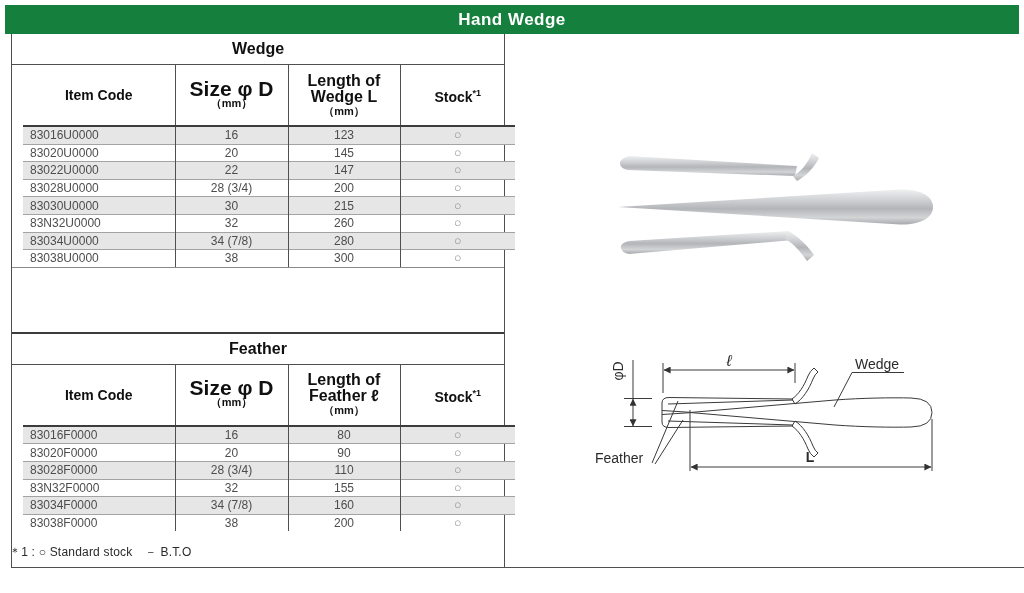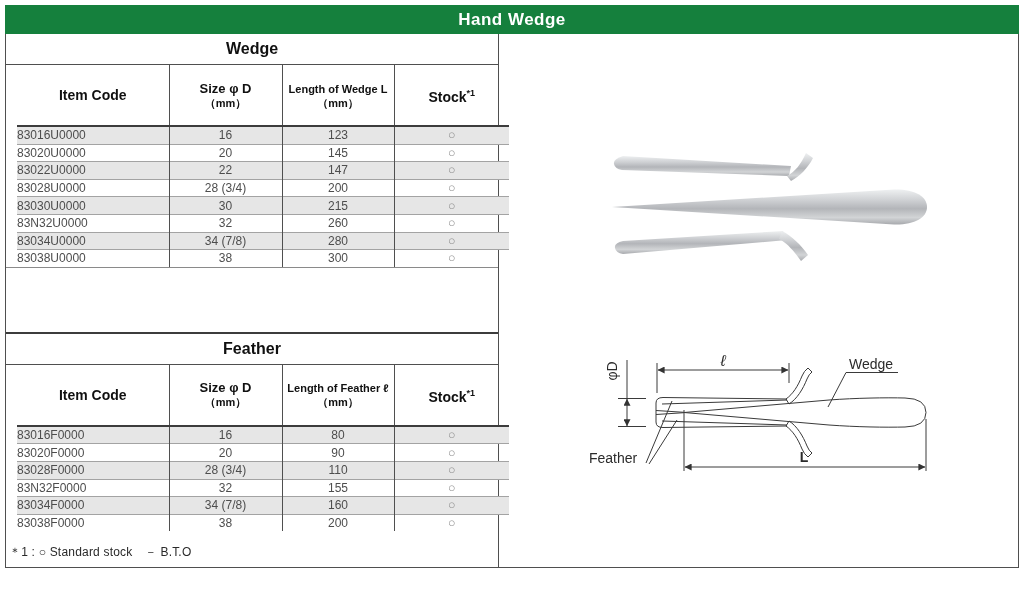--- a/index.html
+++ b/index.html
@@ -9,21 +9,21 @@
   }
   .page { position:absolute; inset:0; }
 
   .title-bar {
     position:absolute; left:5px; top:5px; width:1014px; height:29px;
     background:#15803d; color:#ffffff; font-size:17px; font-weight:bold;
     text-align:center; line-height:29px; letter-spacing:.5px; box-sizing:border-box;
   }
 
   .main {
-    position:absolute; left:5px; top:34px; width:1014px; height:534px;
+    position:absolute; left:11px; top:34px; width:1014px; height:534px;
     border-left:1px solid #4f4f4f; border-right:1px solid #4f4f4f; border-bottom:1px solid #4f4f4f;
     box-sizing:border-box; background:#fff;
   }
 
   .left-panel {
     position:absolute; left:0; top:0; width:493px; height:100%;
     border-right:1px solid #4f4f4f; box-sizing:border-box;
   }
   .right-panel { position:absolute; left:493px; top:0; right:0; bottom:0; }
 
@@ -32,31 +32,31 @@
     text-align:center; font-size:16px; font-weight:bold; color:#101010; box-sizing:content-box;
   }
   table.data-table { width:100%; border-collapse:collapse; table-layout:fixed;margin-left:11px; }
   .col-item { width:152px; } .col-size { width:113px; } .col-len { width:112px; }
   thead th {
     height:60px; border-bottom:2px solid #3c3c3c; padding:0;
     font-weight:bold; color:#101010; vertical-align:middle; text-align:center;
   }
   th + th, tbody td + td { border-left:1px solid #4f4f4f; }
   .h-main  { font-size:14px; line-height:16px; }
-  .h-size  { font-size:13px; }
-  .h-small { font-size:11px; }
+  .h-size  { font-size:21px; }
+  .h-small { font-size:16px; }
   .h-sub   { font-size:11px; font-weight:bold; line-height:13px; }
   thead sup { font-size:9px; font-weight:bold; }
   tbody td {
     height:16.6px; padding:0; font-size:12px; color:#4d4d4d;
     text-align:center; border-top:1px solid #a3a3a3; overflow:hidden; white-space:nowrap;
   }
   tbody tr:first-child td { border-top:none; }
   tbody tr:nth-child(odd) { background:#e6e6e6; }
-  tbody td:first-child { text-align:left; }
+  tbody td:first-child { text-align:left; padding-left:7px; }
   tbody td:last-child { color:#8f8f8f; font-size:12.5px; }
 
   .spacer {
     height:67px; box-sizing:border-box;
     border-top:1px solid #8a8a8a; border-bottom:2px solid #3c3c3c;
   }
 
   .footnote {
     position:absolute; left:9px; top:544px; font-size:12px; color:#2a2a2a; letter-spacing:.2px;
   }

